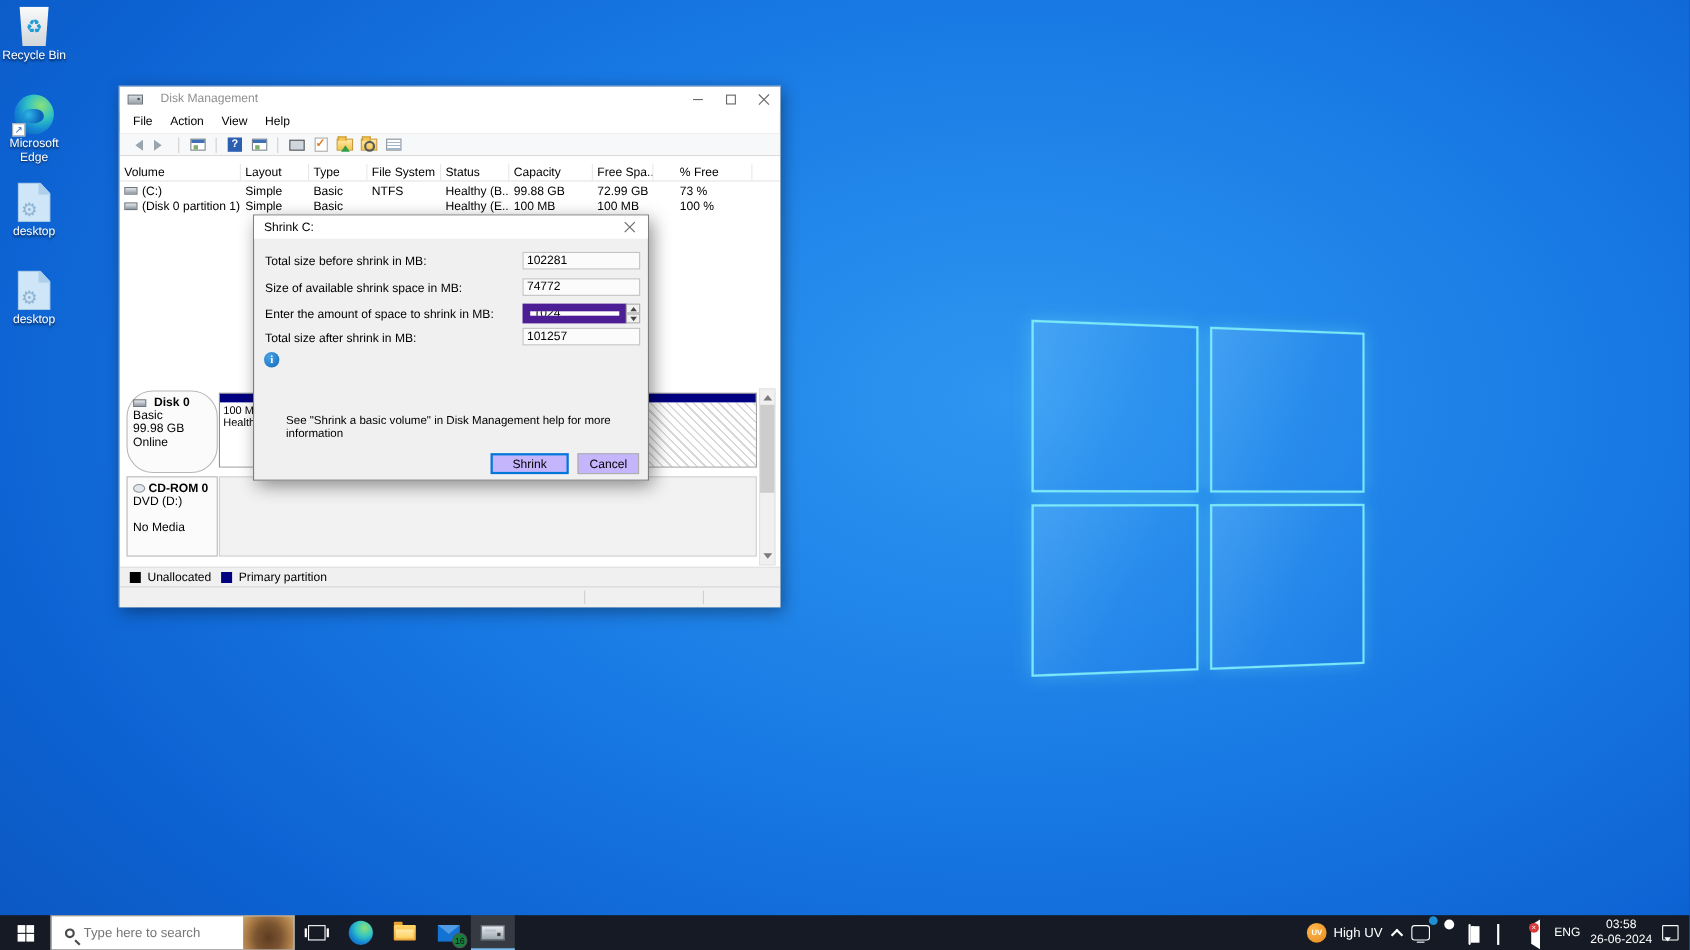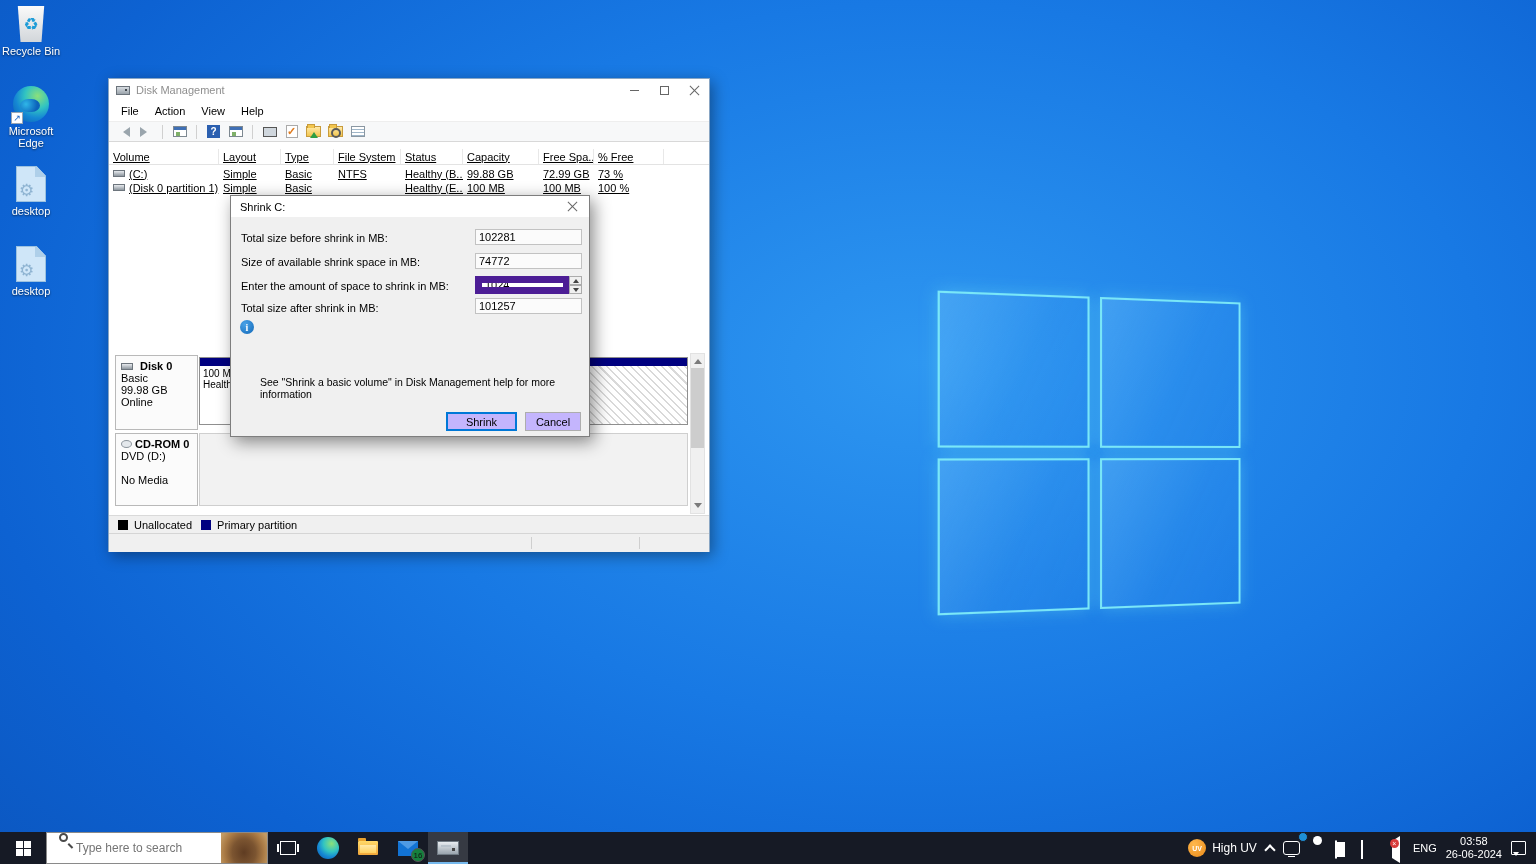--- a/index.html
+++ b/index.html
@@ -34,21 +34,21 @@
     font-size:9px; color:#1b64c2; line-height:1; }
   .cfgfile { width:30px; height:36px; margin:0 auto; position:relative; background:#cfe6f8;
     border:1px solid #9cc2e0; clip-path:polygon(0 0,68% 0,100% 28%,100% 100%,0 100%); }
   .cfgfile::before { content:""; position:absolute; right:0; top:0; width:10px; height:10px; background:#aecfe9; }
   .cfgfile span { position:absolute; left:2px; bottom:2px; font-size:17px; color:#8fb4d2; line-height:1; }
 
   
   .dm { position:absolute; left:108px; top:78px; width:602px; height:474px; background:#fff;
     border:1px solid #89a6c4; box-shadow:3px 4px 14px rgba(0,0,0,.38); z-index:10; font-size:11px; color:#000; }
   .dm-titlebar { height:22px; display:flex; align-items:center; padding-left:7px; background:#fff; }
-  .dm-title { margin-left:6px; color:#8f8f8f; flex:1; }
+  .dm-title { margin-left:16px; color:#8f8f8f; flex:1; }
   .capbtn { width:30px; height:22px; display:flex; align-items:center; justify-content:center; }
   .glyph-min { width:9px; height:1px; background:#666; }
   .glyph-max { width:9px; height:9px; border:1px solid #666; }
   .glyph-x { position:relative; width:11px; height:11px; }
   .glyph-x::before,.glyph-x::after { content:""; position:absolute; left:-1px; top:5px; width:13px; height:1px; background:#666; }
   .glyph-x::before { transform:rotate(45deg); } .glyph-x::after { transform:rotate(-45deg); }
 
   .drive-ico { width:14px; height:9px; background:linear-gradient(180deg,#d8dde2,#9aa3ab); border:1px solid #6b737b; position:relative; }
   .drive-ico::after { content:""; position:absolute; right:2px; top:2px; width:2px; height:2px; background:#3f464d; }
 
@@ -70,24 +70,24 @@
   .doc-check { width:12px; height:13px; background:#fff; border:1px solid #aaa; color:#e07b1f; font-size:11px; font-weight:bold; line-height:11px; text-align:center; }
   .folder-mini { width:15px; height:11px; background:linear-gradient(180deg,#ffe9a8,#f2c64f); border:1px solid #c89b3c; position:relative; }
   .folder-mini::before { content:""; position:absolute; left:0; top:-3px; width:6px; height:3px; background:#f2c64f; border:1px solid #c89b3c; border-bottom:none; }
   .f-up::after { content:""; position:absolute; right:2px; top:1px; width:0; height:0; border:4px solid transparent; border-bottom:6px solid #2f9e44; }
   .f-mag::after { content:""; position:absolute; right:1px; top:1px; width:6px; height:6px; border:2px solid #5a5a5a; border-radius:50%; }
   .details-ico { width:14px; height:11px; border:1px solid #8a97a2; background:
     repeating-linear-gradient(180deg,#fff 0 2px,#9fb6c9 2px 3px); }
 
   
   .dm-list { position:relative; height:211px; background:#fff; }
-  .vrow { display:flex; align-items:flex-end; height:15px;text-decoration:underline; }
+  .vrow { display:flex; align-items:flex-end; height:15px; }
   .vhead { position:absolute; left:0; right:0; top:7px; height:16px; border-bottom:1px solid #e3e3e3; }
   .vcell { padding-left:4px; height:100%; display:flex; align-items:center; border-right:1px solid #e8e8e8; overflow:hidden; white-space:nowrap; }
-  .c1{width:110px;} .c2{width:62px;} .c3{width:53px;} .c4{width:67px;} .c5{width:62px;} .c6{width:76px;} .c7{width:55px;} .c8{width:70px;} .c9{flex:1; border-right:none;}
+  .c1{width:110px;} .c2{width:62px;} .c3{width:53px;} .c4{width:67px;} .c5{width:62px;} .c6{width:76px;} .c7{width:55px;} .c8{width:70px;margin-left:20px;} .c9{flex:1; border-right:none;}
   .vdata { position:absolute; left:0; right:0; }
   .vdata .vcell { border-right:none; }
   .row-drive { width:12px; height:7px; background:linear-gradient(180deg,#e7eaee,#8e979f); border:1px solid #6d757d; margin-right:4px; flex:none; }
 
   
   .dm-graph { position:relative; height:162px; background:#fff; }
   .gpanel { position:absolute; left:6px; width:83px; background:#fbfbfb; border:1px solid #b9b9b9; padding:4px 3px 0 5px; line-height:12px; }
   .gpanel .bold { font-weight:bold; display:flex; align-items:center; gap:3px; }
   .cd-ico { width:11px; height:8px; position:relative; }
   .cd-ico::before { content:""; position:absolute; inset:0; border-radius:50%; border:1px solid #8b949c; background:#e4e8ec; }
@@ -134,21 +134,21 @@
   .btn { position:absolute; height:19px; background:#c4b5fd; display:flex; align-items:center; justify-content:center; font-size:11px; }
   .btn-shrink { left:215px; top:216px; width:71px; border:2px solid #0078d7; }
   .btn-cancel { left:294px; top:216px; width:56px; border:1px solid #adadad; }
 
   
   .taskbar { position:absolute; left:0; bottom:0; width:1536px; height:32px; background:#161a25; z-index:30;
     display:flex; align-items:center; color:#fff; }
   .tb-start { width:46px; height:32px; display:flex; align-items:center; justify-content:center; }
   .winlogo { display:grid; grid-template-columns:7px 7px; grid-template-rows:7px 7px; gap:1px; }
   .winlogo i { background:#fff; }
-  .tb-search { width:222px; height:32px; background:#fff; border:1px solid #8a8a8a; display:flex; position:relative; }
+  .tb-search { width:222px; height:32px; background:#fff; border:1px solid #8a8a8a; display:flex; align-items:center; position:relative; }
   .mag { width:9px; height:9px; border:2px solid #4a4a4a; border-radius:50%; position:relative; margin:0 8px 0 12px; flex:none;}
   .mag::after { content:""; position:absolute; left:8px; top:8px; width:6px; height:2px; background:#4a4a4a; transform:rotate(45deg); transform-origin:0 0; }
   .tb-search input { border:none; outline:none; font-size:12px; color:#333; width:118px; background:transparent; font-family:"Liberation Sans",sans-serif;}
   .search-img { position:absolute; right:0; top:0; width:46px; height:30px;
     background:radial-gradient(26px 30px at 50% 65%, #5f3c22 0%, #7c5531 45%, #a97a45 75%, #c29a63 100%); }
   .tb-btn { width:40px; height:32px; display:flex; align-items:center; justify-content:center; position:relative; }
   .tb-btn.active { background:rgba(255,255,255,0.14); box-shadow:inset 0 -2px 0 #76b9ed; }
   .taskview { width:16px; height:14px; border:1px solid #fff; position:relative; }
   .taskview::before { content:""; position:absolute; left:-4px; top:2px; width:2px; height:8px; background:#fff; }
   .taskview::after { content:""; position:absolute; right:-4px; top:2px; width:2px; height:8px; background:#fff; }
@@ -320,21 +320,21 @@
       <span class="vcell c4"></span>
       <span class="vcell c5">Healthy (E...</span>
       <span class="vcell c6">100 MB</span>
       <span class="vcell c7">100 MB</span>
       <span class="vcell c8">100 %</span>
     </div>
   </div>
 
   <div class="dm-graph">
 
-    <div class="gpanel" style="top:2px; height:75px;">
+    <div class="gpanel" style="top:2px; height:75px;border-radius:24px;">
       <div class="bold">
           <span class="row-drive"></span>
           <span>Disk 0</span>
         </div>
       <div>Basic</div>
       <div>99.98 GB</div>
       <div>Online</div>
     </div>
     <div class="bar" style="left:90px; top:4px; width:38px; height:68px;">
       <div class="strip"></div>

